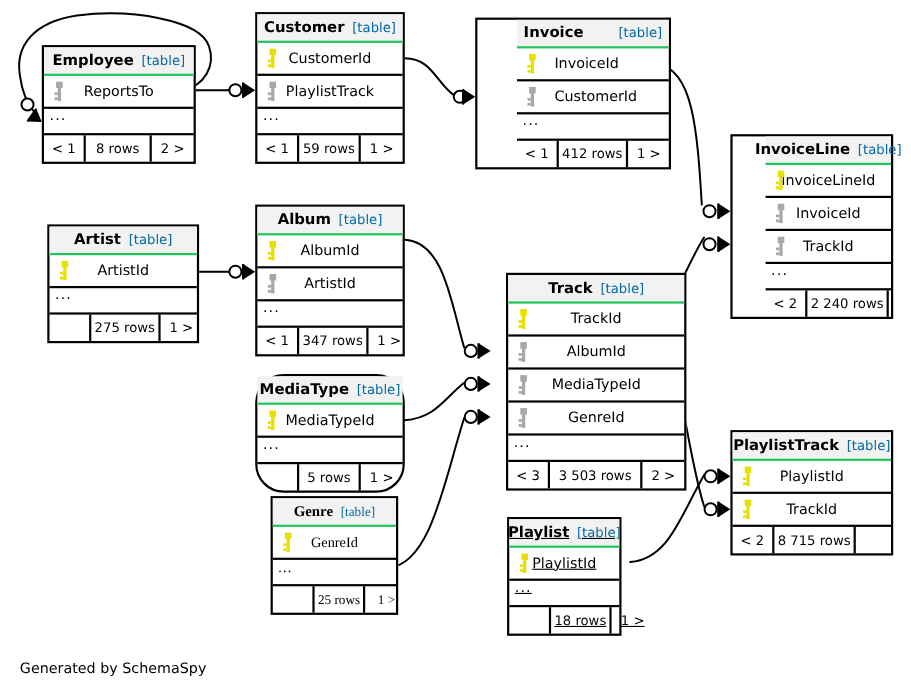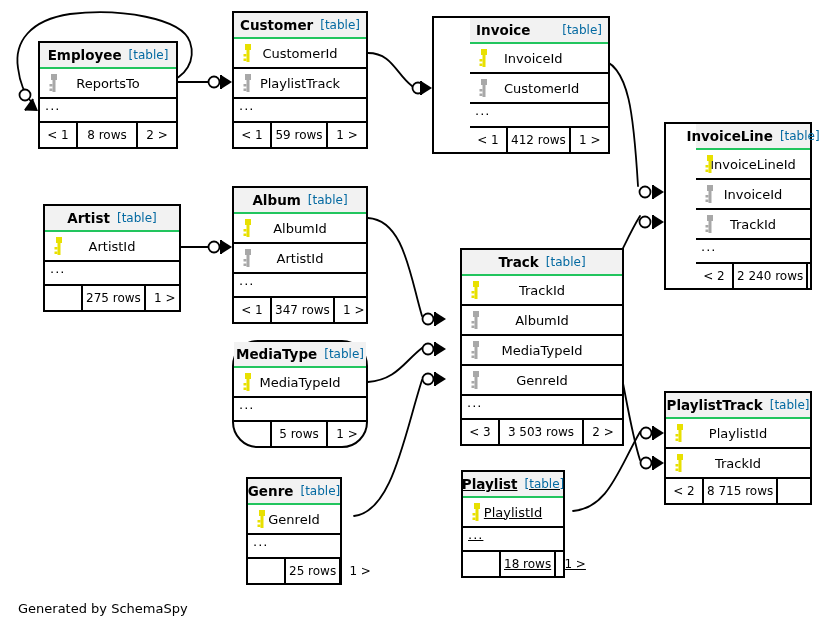--- a/index.html
+++ b/index.html
@@ -498,21 +498,21 @@
             </svg>
           </span>
           <span class="cname">TrackId</span>
         </div>
         <div class="foot">
           <div class="fc side">&lt; 2</div>
           <div class="fc mid">8 715 rows</div>
           <div class="fc side"></div>
         </div>
       </div>
-      <div class="tbl" style="left: 246px; top: 477px; width: 96px;">
+      <div class="tbl" style="left: 246px; top: 451px; width: 116px; font-family: Liberation Serif, serif;">
         <div class="thead ">
           <span class="tname">Genre</span>
           <span class="ttag">[table]</span>
         </div>
         <div class="col center">
           <span class="kw">
             <svg class="keyicon" width="12" height="18" viewBox="0 0 12 18">
               <rect x="3" y="0" width="6" height="6" fill="#e8e000"></rect>
               <rect x="4.5" y="5" width="3" height="13" fill="#e8e000"></rect>
               <rect x="1.5" y="10" width="3" height="2.5" fill="#e8e000"></rect>

